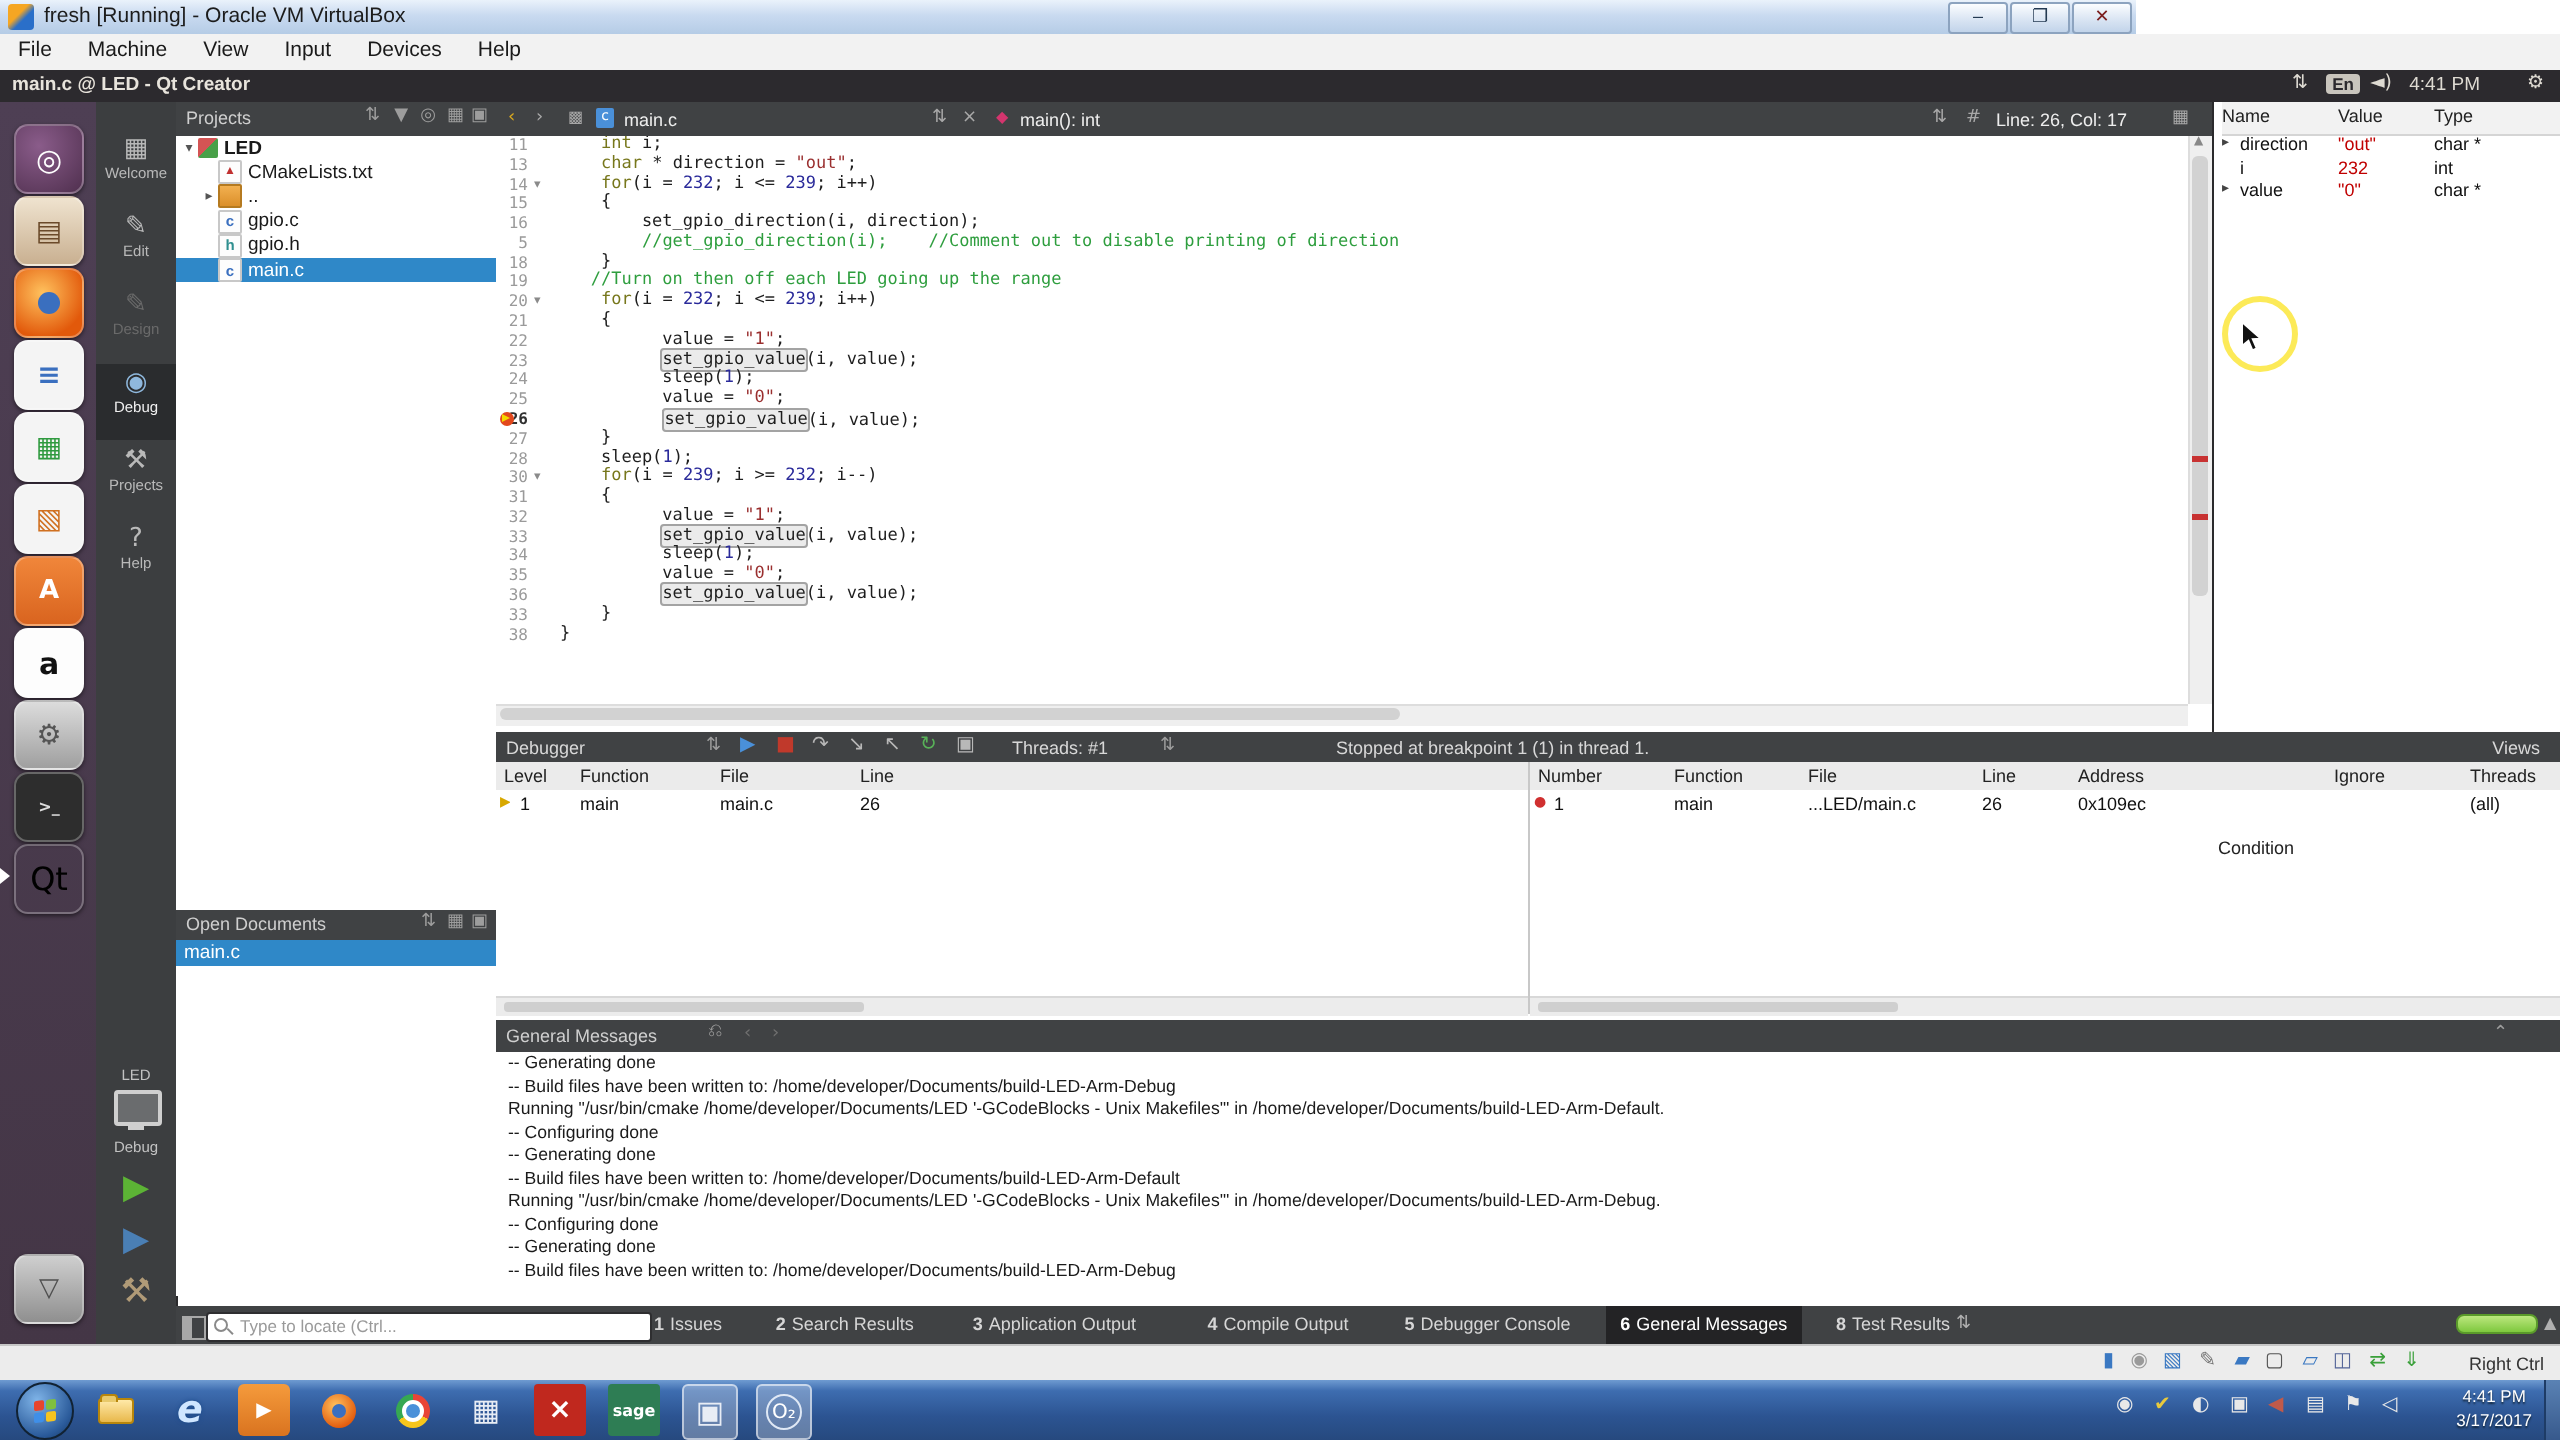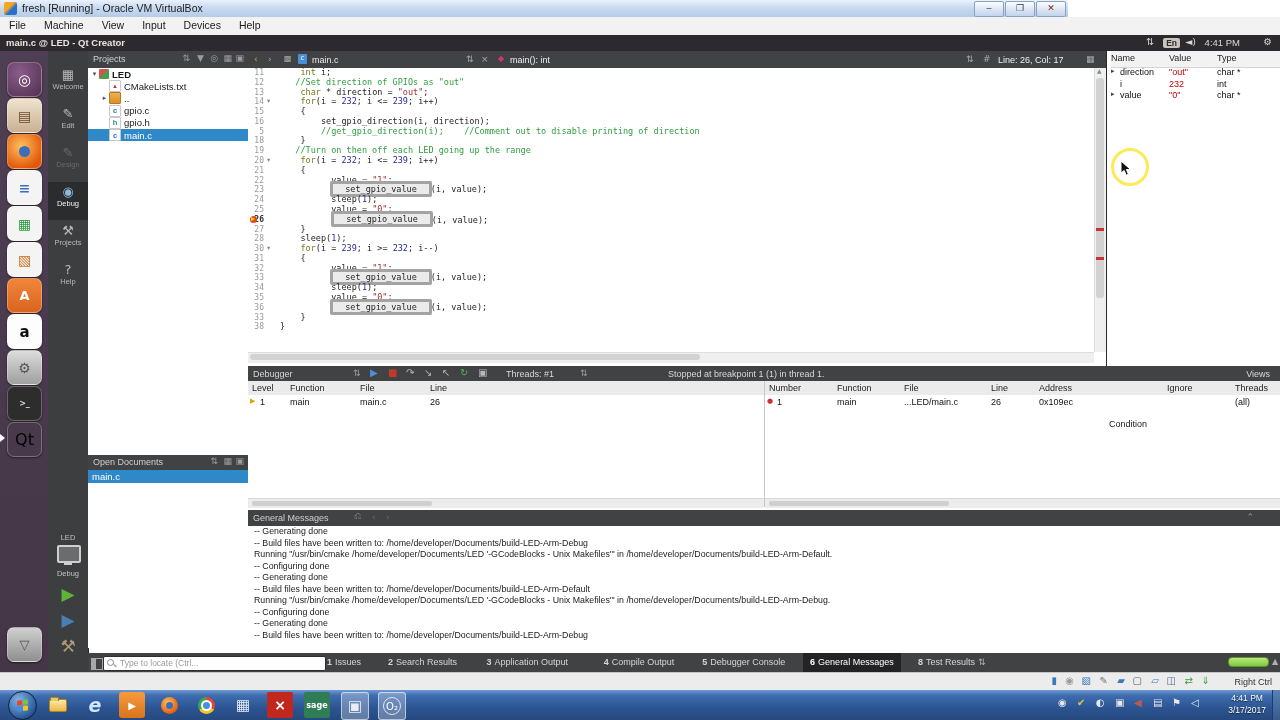--- a/index.html
+++ b/index.html
@@ -66,21 +66,21 @@
   #editor-toolbar{left:248px;top:51px;width:858px;height:17px;background:#404244;color:#d8d8d8;font-size:9px;}
   .etb{position:absolute;top:3px;font-family:"DejaVu Sans",sans-serif;color:#a8a8a8;font-size:9px;}
   #editor{left:248px;top:68px;width:846px;height:284px;background:#fff;overflow:hidden;}
   #gutter-bg{left:248px;top:68px;width:28px;height:284px;background:#f3f3f3;border-right:1px solid #e0e0e0;}
   .cl{position:relative;height:9.79px;font-family:"DejaVu Sans Mono",monospace;font-size:8.5px;line-height:9.79px;white-space:pre;}
   .lnum{position:absolute;left:0px;width:16px;text-align:right;color:#9a9a9a;font-size:8px;}
   .lnum.cur{color:#303030;font-weight:bold;}
   .lfold{position:absolute;left:19px;width:9px;color:#8a8a8a;font-size:6.5px;font-family:"DejaVu Sans",sans-serif;}
   .ltext{position:absolute;left:32px;}
   .seg-p{color:#1e1e1e;} .seg-k{color:#77771c;} .seg-c{color:#2e9e3e;} .seg-s{color:#9a2f2f;} .seg-n2{color:#2a2a9a;}
-  .seg-f{color:#1e1e1e;background:#ebebeb;border:3px solid #a3a3a3;border-radius:2px;margin:0 -1px;padding:0 12px;}
+  .seg-f{color:#1e1e1e;background:#ebebeb;border:1px solid #a3a3a3;border-radius:2px;margin:0 -1px;padding:0 0px;}
   .seg-caret{display:inline-block;width:1px;height:9px;background:#000;vertical-align:-1.5px;}
   .bp-dot{position:absolute;left:2px;top:1.5px;width:7px;height:7px;border-radius:50%;background:#e2481d;}
   .bp-arrow{position:absolute;left:3.2px;top:2.2px;width:0;height:0;border-top:2.8px solid transparent;border-bottom:2.8px solid transparent;border-left:4.2px solid #f5d800;}
   #ed-vscroll{left:1094px;top:68px;width:12px;height:284px;background:#efefef;border-left:1px solid #ddd;}
   #ed-vthumb{left:1096px;top:78px;width:8px;height:220px;background:#d2d2d2;border-radius:3px;}
   .ed-mark{left:1096px;width:8px;height:3px;background:#c83232;}
   #ed-hscroll{left:248px;top:352px;width:846px;height:10px;background:#efefef;border-top:1px solid #ddd;}
   #ed-hthumb{left:250px;top:354px;width:450px;height:6px;background:#d2d2d2;border-radius:3px;}
   
   #locals{left:1106px;top:51px;width:174px;height:315px;background:#fff;border-left:1px solid #2a2a2c;}
@@ -269,21 +269,20 @@
     <span class="abs" style="left:262px;top:3.5px;color:#eee">main(): int</span>
     <span class="etb" style="left:718px">⇅</span>
     <span class="etb" style="left:735px">#</span>
     <span class="abs" style="left:750px;top:3.5px;color:#eee">Line: 26, Col: 17</span>
     <span class="etb" style="left:838px">▦</span>
   </div>
 
   <div class="abs" id="gutter-bg"></div>
   <div class="abs" id="editor">
       <div class="cl"><span class="lnum">11</span><span class="ltext"><span class="seg-p">    </span><span class="seg-k">int</span><span class="seg-p"> i;</span></span></div>
-      <div class="cl"><span class="lnum">12</span><span class="ltext"><span class="seg-p">   </span><span class="seg-c">//Set direction of GPIOs as "out"</span></span></div>
       <div class="cl"><span class="lnum">13</span><span class="ltext"><span class="seg-p">    </span><span class="seg-k">char</span><span class="seg-p"> * direction = </span><span class="seg-s">"out"</span><span class="seg-p">;</span></span></div>
       <div class="cl"><span class="lnum">14</span><span class="lfold">▾</span><span class="ltext"><span class="seg-p">    </span><span class="seg-k">for</span><span class="seg-p">(i = </span><span class="seg-n2">232</span><span class="seg-p">; i &lt;= </span><span class="seg-n2">239</span><span class="seg-p">; i++)</span></span></div>
       <div class="cl"><span class="lnum">15</span><span class="ltext"><span class="seg-p">    {</span></span></div>
       <div class="cl"><span class="lnum">16</span><span class="ltext"><span class="seg-p">        set_gpio_direction(i, direction);</span></span></div>
       <div class="cl"><span class="lnum">5</span><span class="ltext"><span class="seg-p">        </span><span class="seg-c">//get_gpio_direction(i);    //Comment out to disable printing of direction</span></span></div>
       <div class="cl"><span class="lnum">18</span><span class="ltext"><span class="seg-p">    }</span></span></div>
       <div class="cl"><span class="lnum">19</span><span class="ltext"><span class="seg-p">   </span><span class="seg-c">//Turn on then off each LED going up the range</span></span></div>
       <div class="cl"><span class="lnum">20</span><span class="lfold">▾</span><span class="ltext"><span class="seg-p">    </span><span class="seg-k">for</span><span class="seg-p">(i = </span><span class="seg-n2">232</span><span class="seg-p">; i &lt;= </span><span class="seg-n2">239</span><span class="seg-p">; i++)</span></span></div>
       <div class="cl"><span class="lnum">21</span><span class="ltext"><span class="seg-p">    {</span></span></div>
       <div class="cl"><span class="lnum">22</span><span class="ltext"><span class="seg-p">          value = </span><span class="seg-s">"1"</span><span class="seg-p">;</span></span></div>

